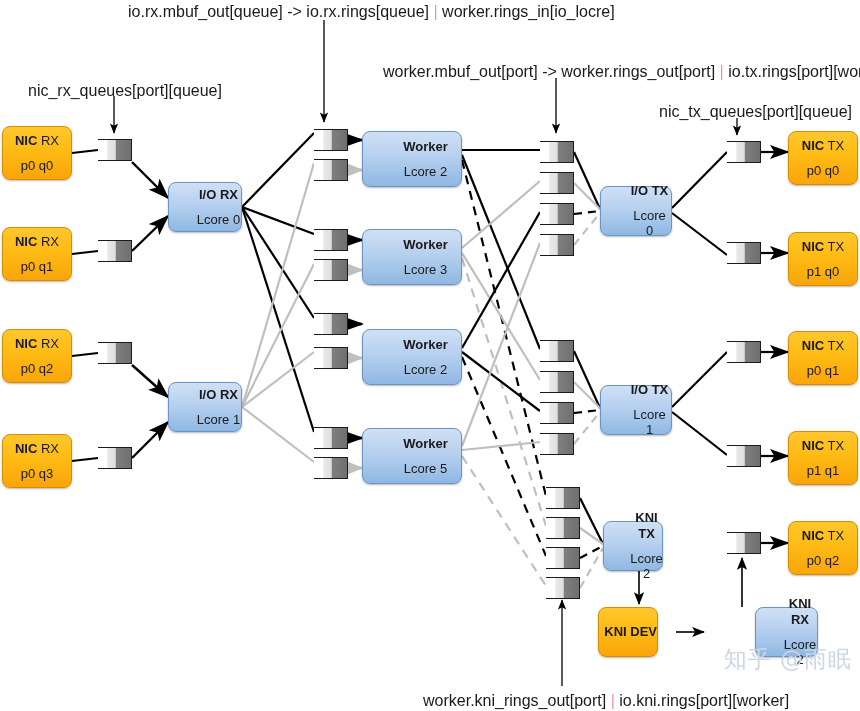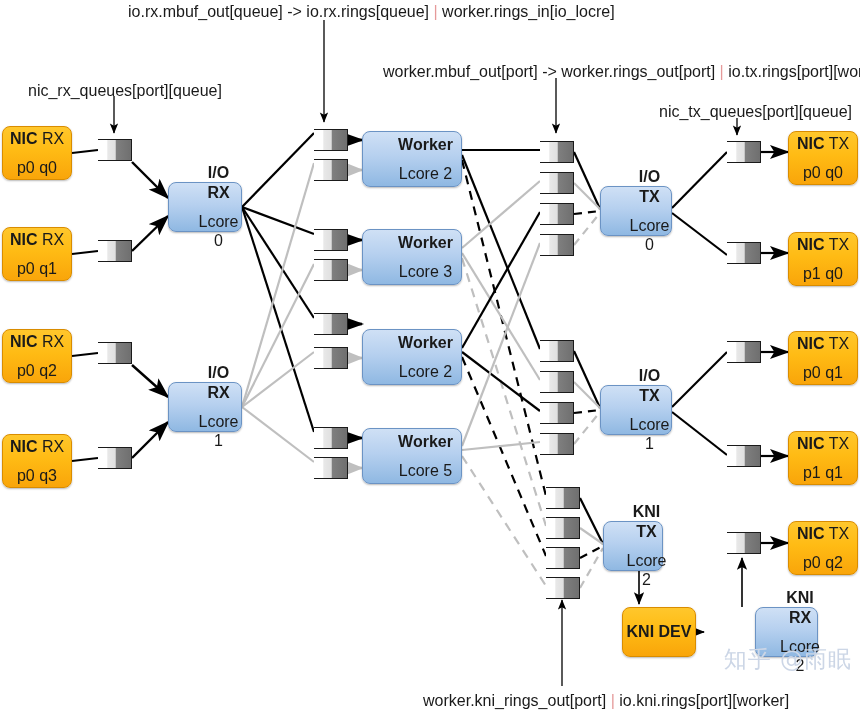--- a/index.html
+++ b/index.html
@@ -30,21 +30,21 @@
   .node {
     position: absolute;
     box-sizing: border-box;
     border-radius: 8px;
     display: flex;
     flex-direction: column;
     align-items: center;
     justify-content: center;
     text-align: center;
     line-height: 1.22;
-    font-size: 16px;
+    font-size: 13px;
     color: #1a1a1a;
     gap: 9px;
   }
   .node.orange {
     background: linear-gradient(to bottom, #ffc72c 0%, #ffbb14 45%, #f9a50a 100%);
     border: 1.5px solid #d98c00;
     box-shadow: 0 1px 2px rgba(0,0,0,0.28);
   }
   .node.blue {
     background: linear-gradient(to bottom, #cfe0f5 0%, #b6d0ef 45%, #8fb8e2 100%);
@@ -368,21 +368,21 @@
         <div class="l2">Lcore 1</div>
       </div>
       <div class="node blue" style="left: 603px; top: 521px; width: 60px; height: 50px;">
         <div class="l1" style="font-weight: bold;">KNI TX</div>
         <div class="l2">Lcore 2</div>
       </div>
       <div class="node blue" style="left: 707px; top: 607px; width: 63px; height: 50px; margin-left: 48px;">
         <div class="l1" style="font-weight: bold;">KNI RX</div>
         <div class="l2">Lcore 2</div>
       </div>
-      <div class="node orange" style="left: 622px; top: 607px; width: 74px; height: 50px;">
+      <div class="node orange" style="left: 598px; top: 607px; width: 60px; height: 50px; align-items: flex-end;">
         <div class="l1" style="font-weight: bold;">KNI DEV</div>
       </div>
     </div>
 
   <div class="layer" id="label-layer">
       <div class="lbl" style="left: 28px; top: 82px;">nic_rx_queues[port][queue]</div>
       <div class="lbl" style="left: 128px; top: 3px;">io.rx.mbuf_out[queue] -&gt; io.rx.rings[queue] <span class="sep">|</span> worker.rings_in[io_locre]</div>
       <div class="lbl" style="left: 359px; top: 63px; margin-left: 24px;">worker.mbuf_out[port] -&gt; worker.rings_out[port] <span class="sep">|</span> io.tx.rings[port][work]</div>
       <div class="lbl" style="left: 659px; top: 103px;">nic_tx_queues[port][queue]</div>
       <div class="lbl" style="left: 423px; top: 692px;">worker.kni_rings_out[port] <span class="sep">|</span> io.kni.rings[port][worker]</div>

